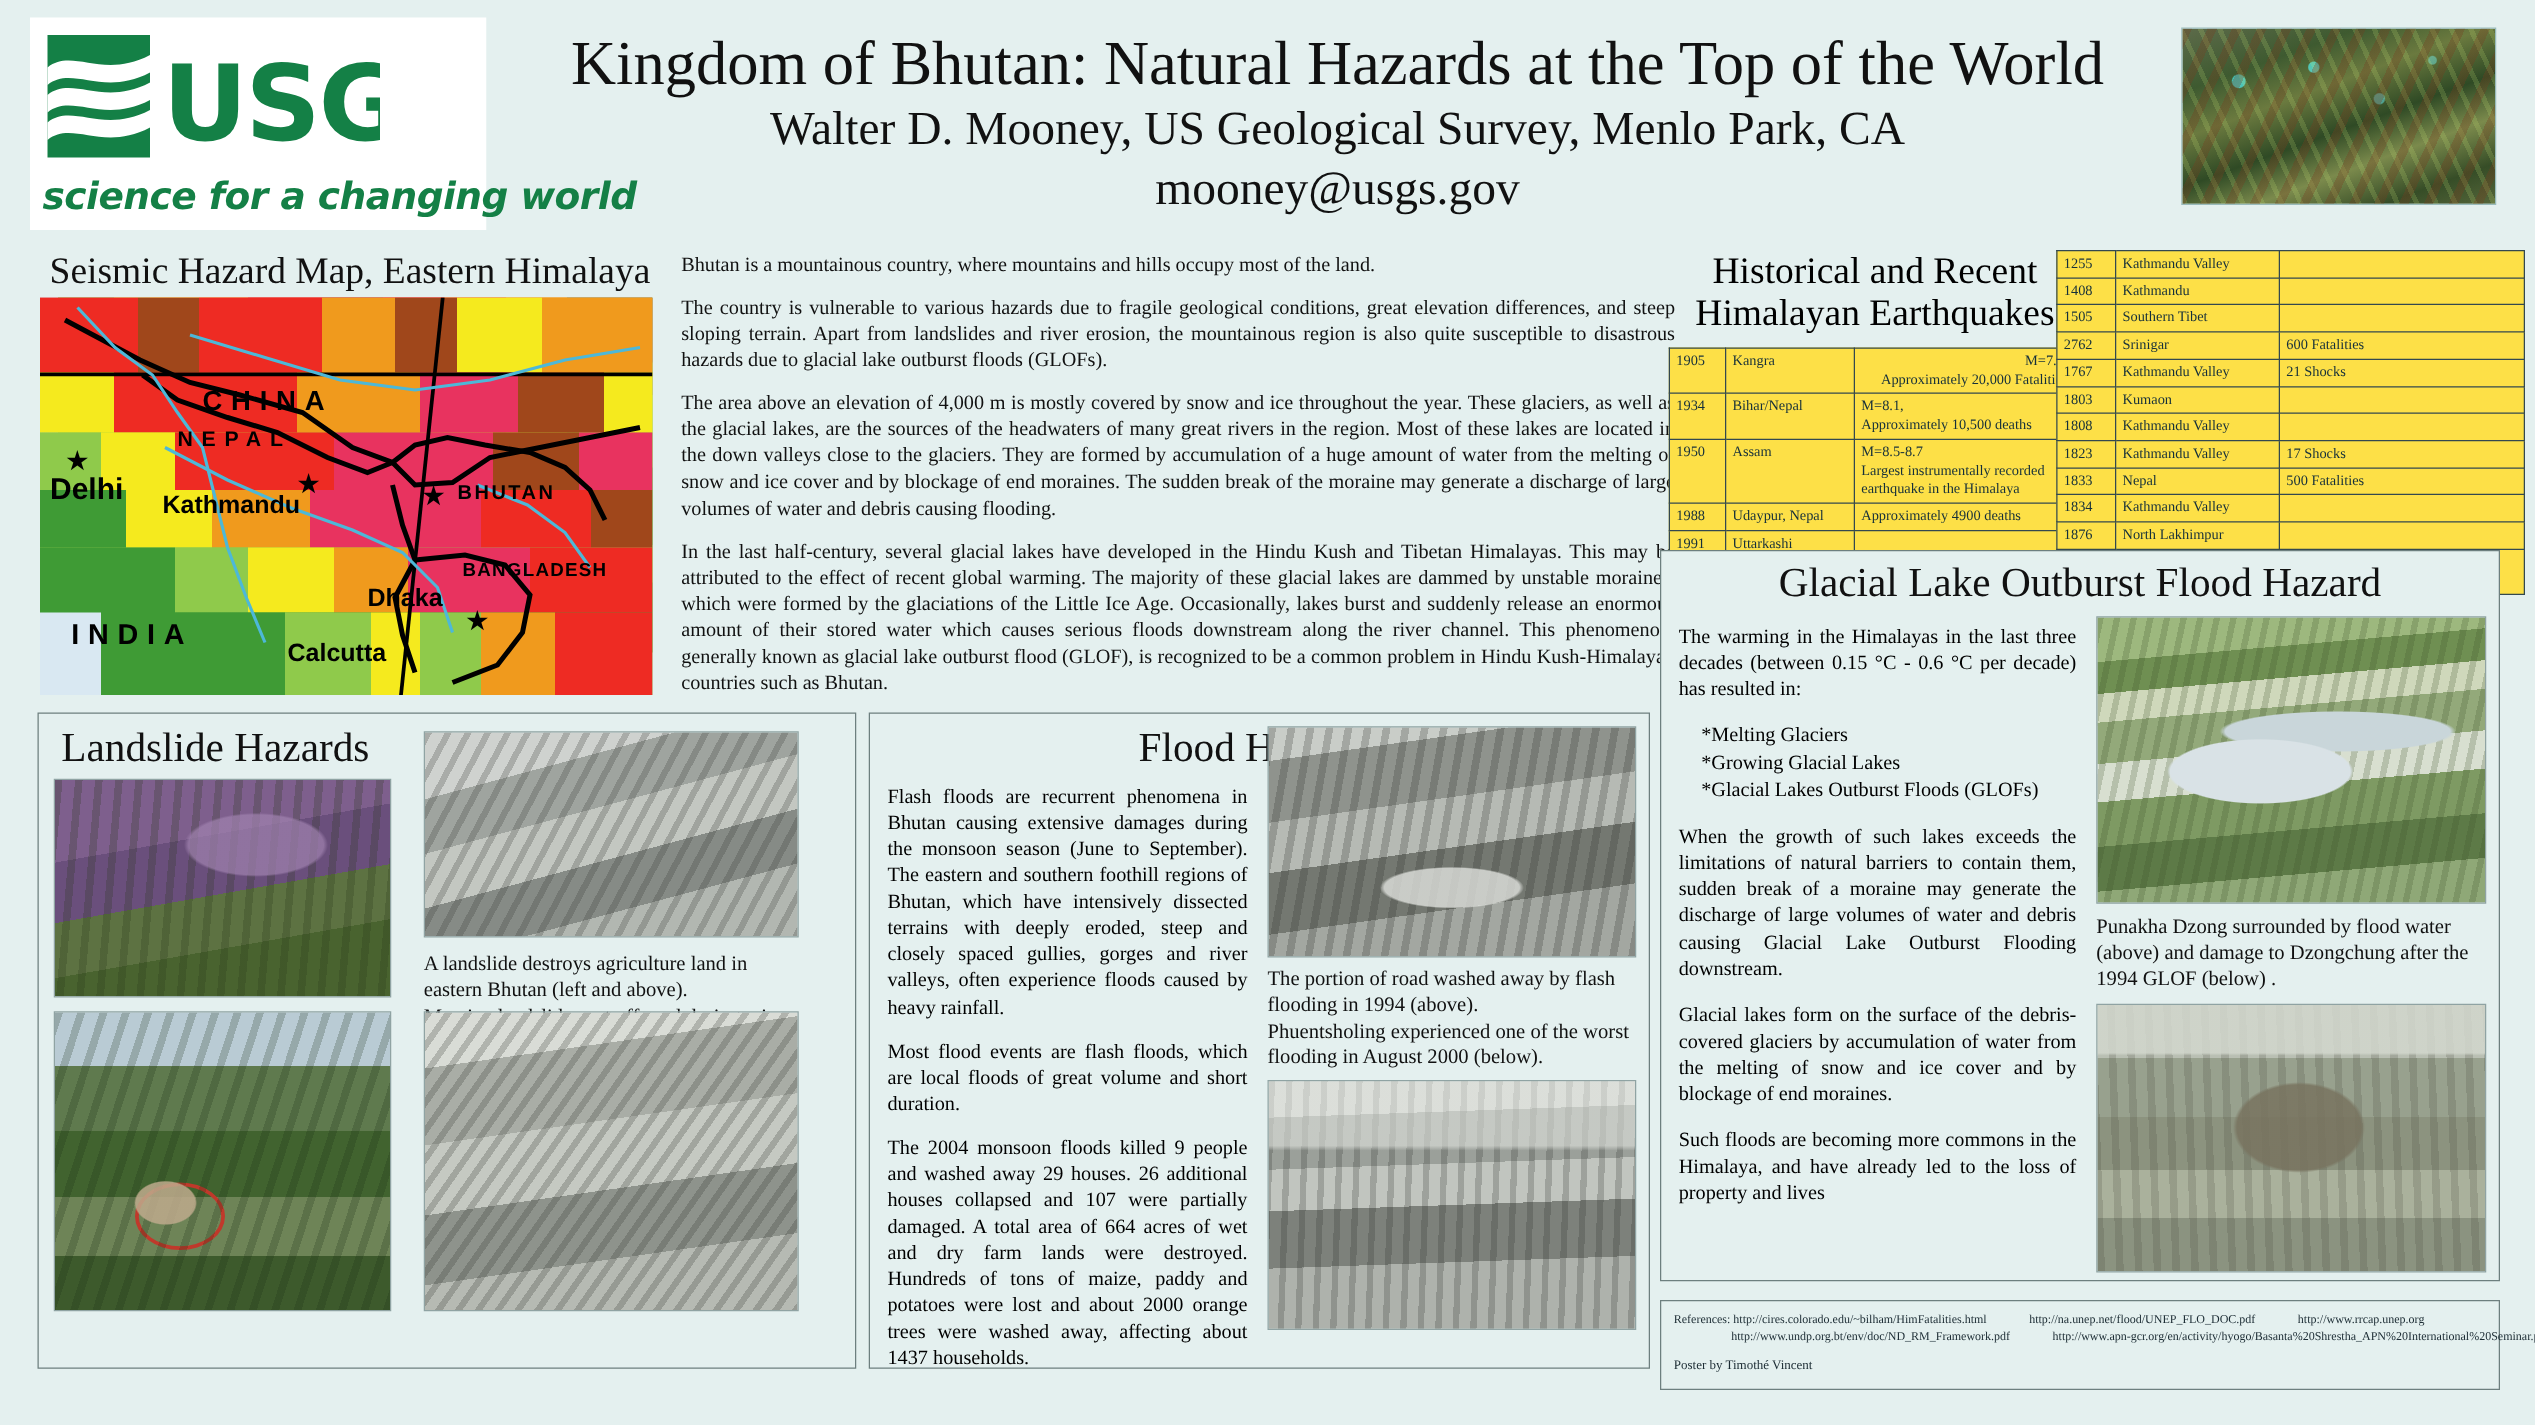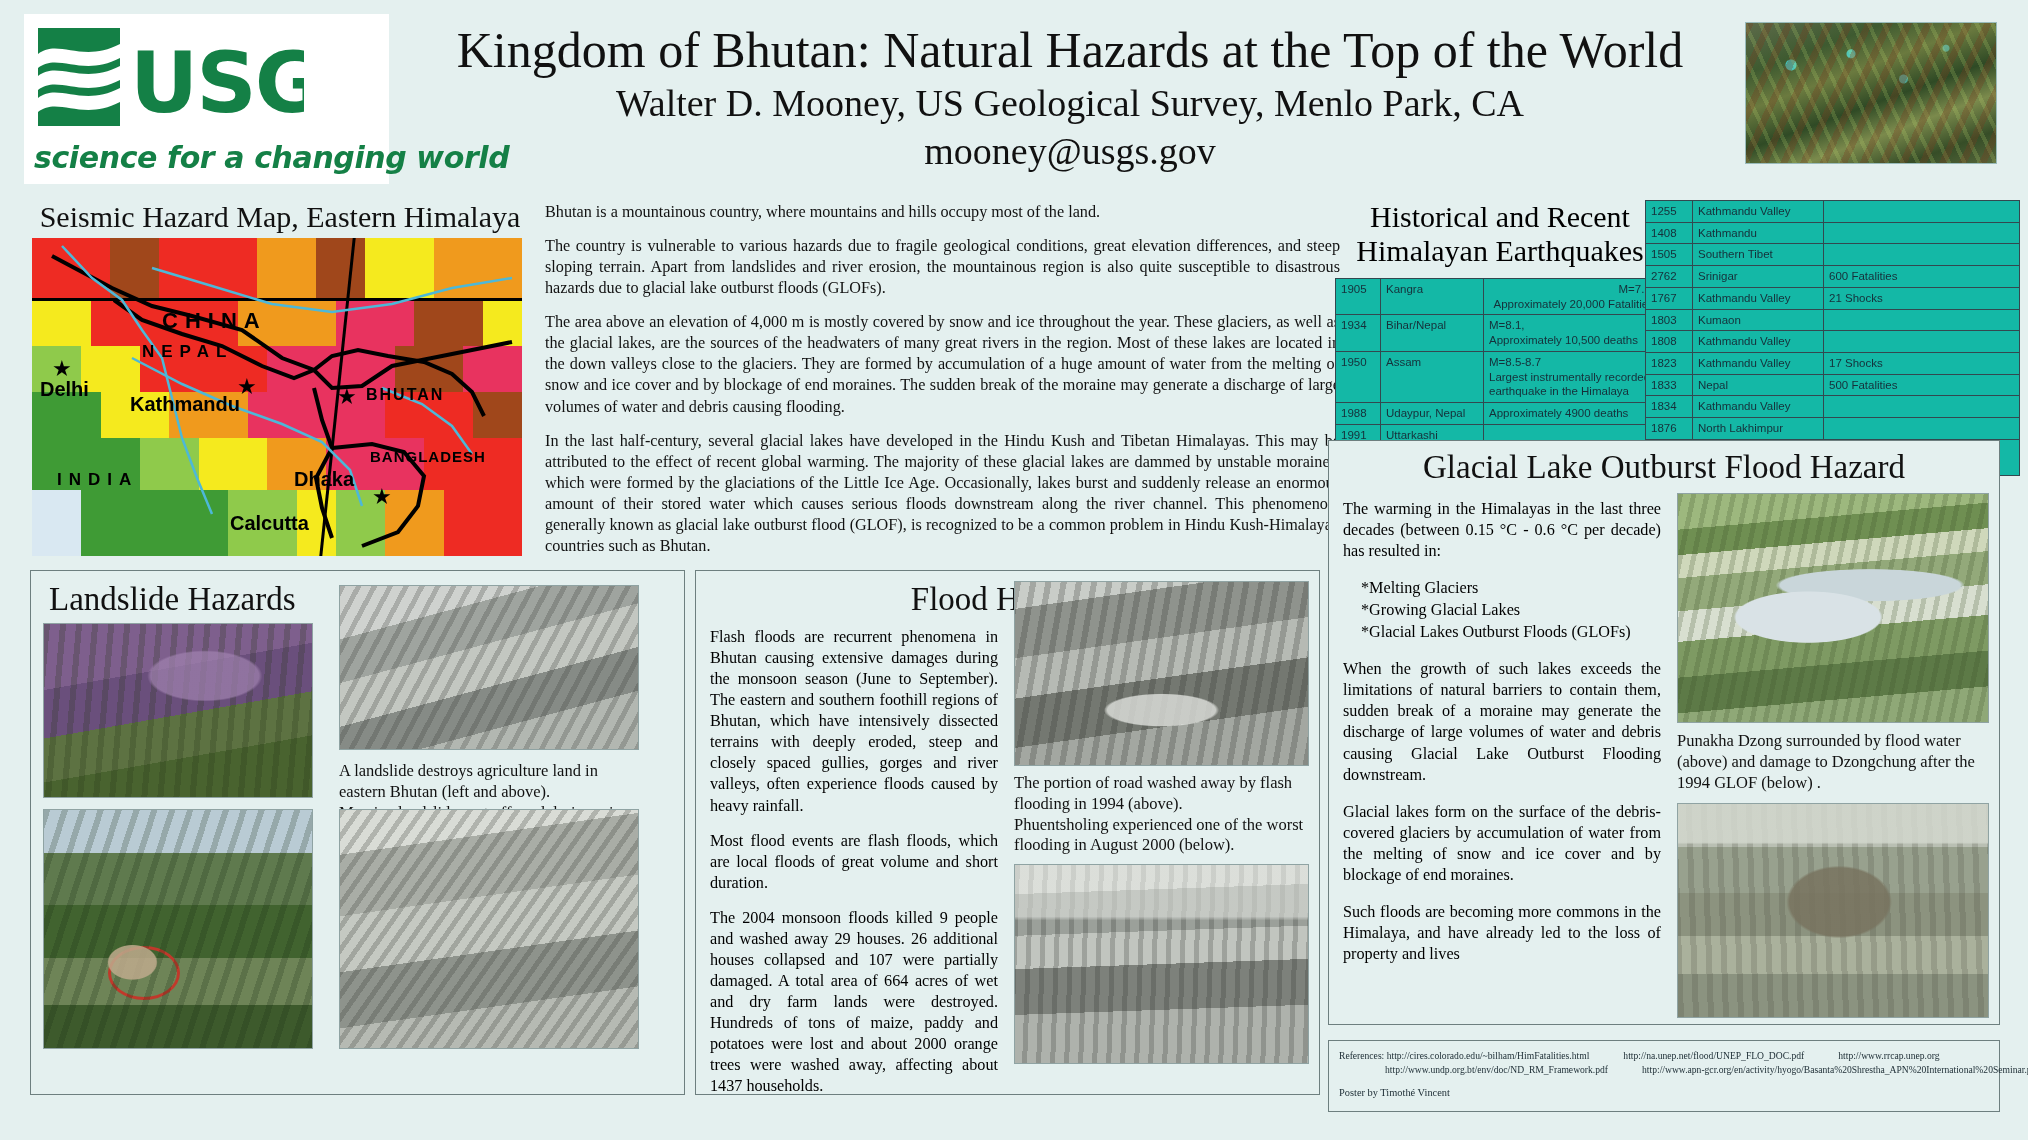--- a/index.html
+++ b/index.html
@@ -69,21 +69,21 @@
   .m-red{background:#ee2b23;}
   .m-pale{background:#d9e8f2;}
   .mlabel{position:absolute;font-family:"Liberation Sans",sans-serif;font-weight:bold;color:#000;}
   .star{position:absolute;color:#000;font-size:22px;line-height:1;}
 
   
   .intro{position:absolute;left:545px;top:202px;width:795px;}
 
   
   .eq-head{position:absolute;left:1345px;top:200px;width:310px;text-align:center;font-size:30px;line-height:1.12;}
-  table.eq{border-collapse:collapse;font-family:Liberation Sans, sans-serif;font-size:11.5px;background:#14b8a6;}
+  table.eq{border-collapse:collapse;font-family:Liberation Serif, serif;font-size:11.5px;background:#fde047;}
   table.eq td{border:1px solid #33484f;padding:3px 5px;vertical-align:top;color:#16303a;line-height:1.28;}
   .eq-left{position:absolute;left:1335px;top:278px;width:325px;}
   .eq-left table{width:325px;}
   .eq-left td.y{width:34px;}
   .eq-left td.p{width:92px;}
   .eq-right{position:absolute;left:1645px;top:200px;width:375px;}
   .eq-right table{width:375px;}
   .eq-right td.y{width:36px;}
   .eq-right td.p{width:120px;}
 
@@ -240,22 +240,22 @@
         <path d="M300 210 L340 206 L372 214 L392 238 L386 268 L366 294 L330 308" fill="none" stroke="#000" stroke-width="4"></path>
         <path d="M30 8 L60 40 L90 62 L110 92 L130 120 L140 160 L150 200 L165 240 L180 276" fill="none" stroke="#4db8d8" stroke-width="2.5"></path>
         <path d="M120 30 L180 48 L240 66 L300 74 L360 66 L420 50 L480 40" fill="none" stroke="#4db8d8" stroke-width="2.5"></path>
         <path d="M100 120 L150 146 L200 168 L250 186 L290 204 L318 232 L330 268" fill="none" stroke="#4db8d8" stroke-width="2.5"></path>
         <path d="M350 150 L390 166 L420 188 L440 216" fill="none" stroke="#4db8d8" stroke-width="2.5"></path>
       </svg>
       <div class="mlabel" style="left:130px;top:42px;font-size:22px;letter-spacing:7px;margin-top:28px;">CHINA</div>
       <div class="mlabel" style="left:110px;top:104px;font-size:17px;letter-spacing:7px;">NEPAL</div>
       <div class="mlabel" style="left:334px;top:148px;font-size:16px;letter-spacing:2px;">BHUTAN</div>
       <div class="mlabel" style="left:338px;top:210px;font-size:15px;letter-spacing:1px;">BANGLADESH</div>
-      <div class="mlabel" style="left:25px;top:232px;font-size:17px;letter-spacing:7px;">INDIA</div>
-      <div class="mlabel" style="left:8px;top:140px;font-size:20px;">Delhi</div>
+      <div class="mlabel" style="left:25px;top:256px;font-size:23px;letter-spacing:7px;">INDIA</div>
+      <div class="mlabel" style="left:8px;top:140px;font-size:24px;">Delhi</div>
       <div class="mlabel" style="left:98px;top:155px;font-size:20px;">Kathmandu</div>
       <div class="mlabel" style="left:262px;top:230px;font-size:20px;">Dhaka</div>
       <div class="mlabel" style="left:198px;top:258px;font-size:20px;margin-top:16px;">Calcutta</div>
       <div class="star" style="left:20px;top:120px;">★</div>
       <div class="star" style="left:205px;top:138px;">★</div>
       <div class="star" style="left:305px;top:148px;">★</div>
       <div class="star" style="left:340px;top:248px;">★</div>
     </div>
   </div>
 

